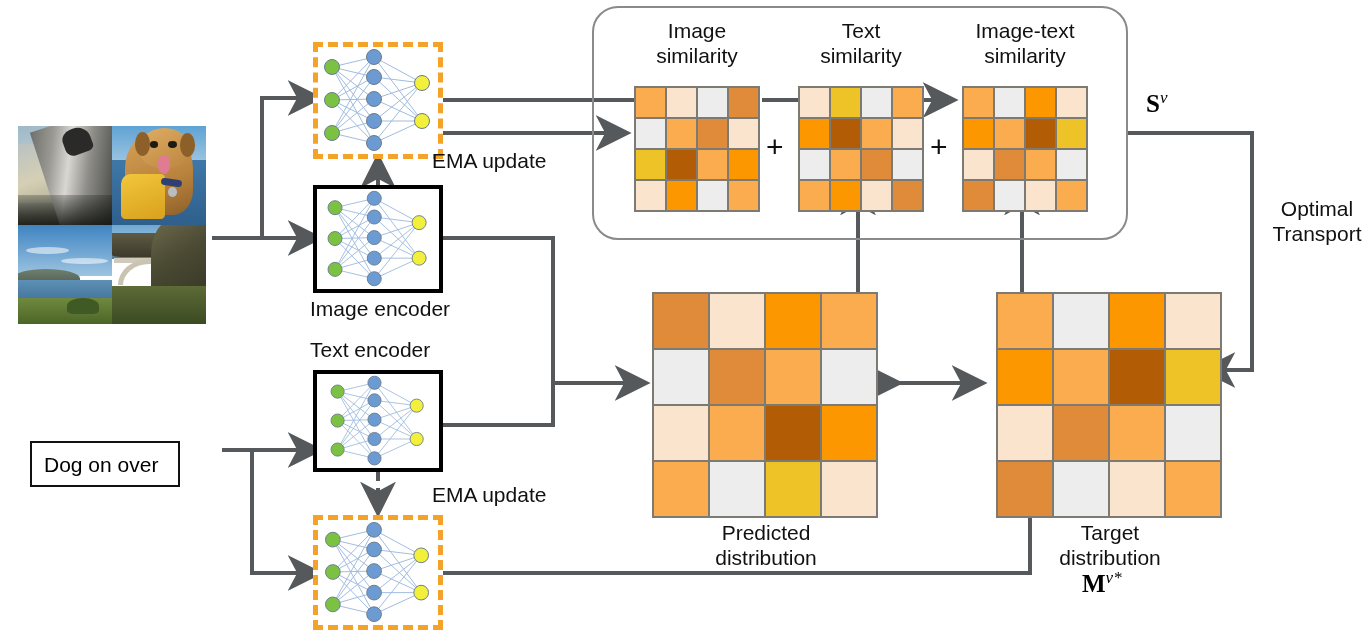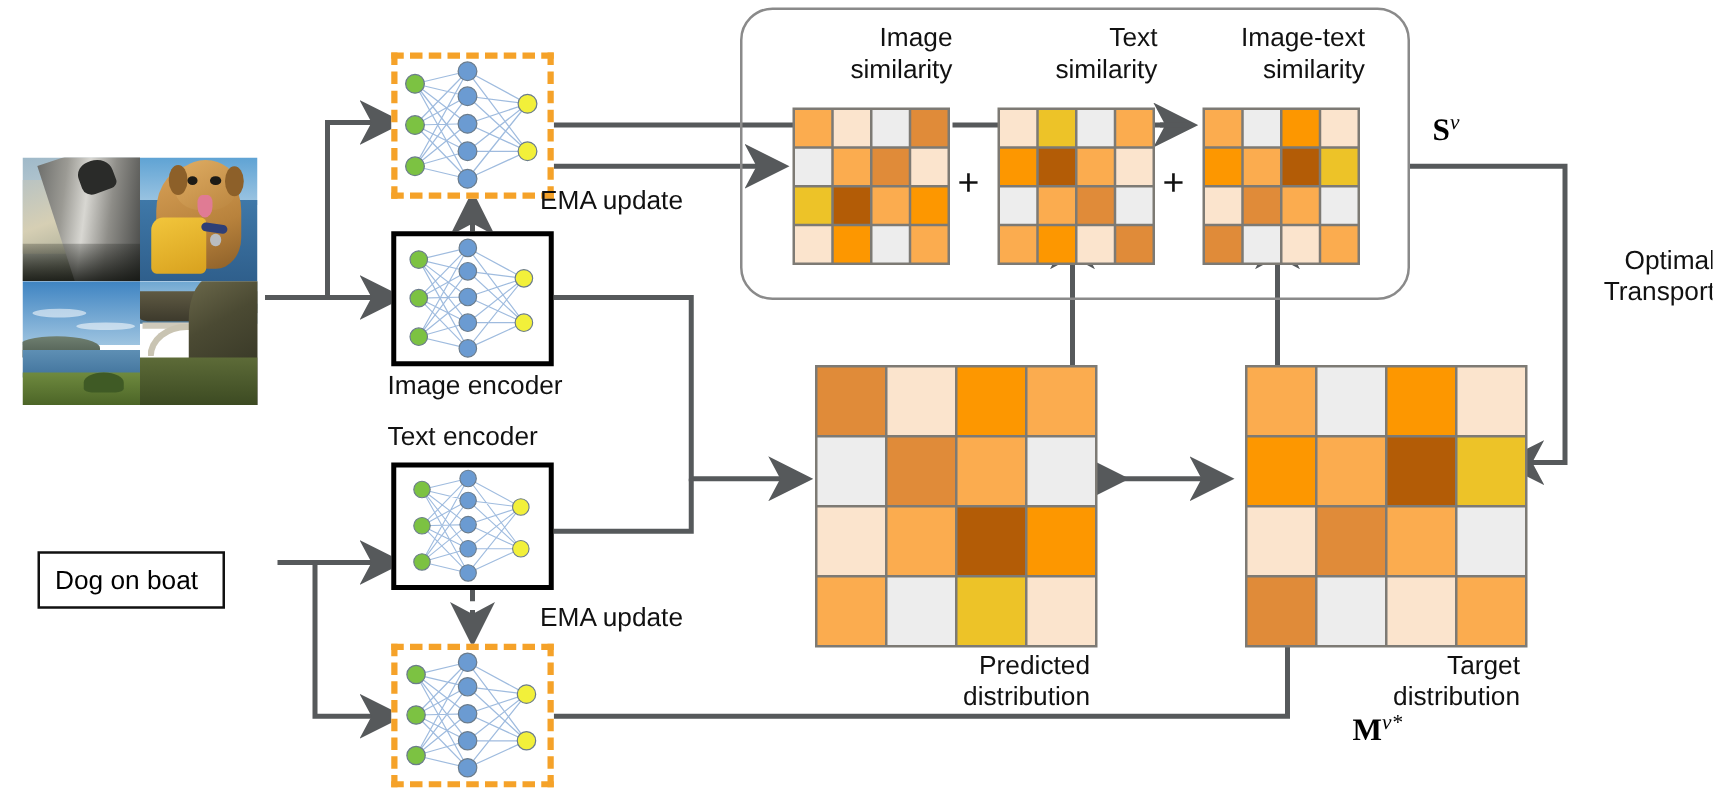--- a/index.html
+++ b/index.html
@@ -5,21 +5,21 @@
   html,body{margin:0;padding:0;background:#ffffff;}
   body{
     width:1370px;height:630px;position:relative;overflow:hidden;
     font-family:"Liberation Sans", sans-serif;
     color:#000;
   }
   .stage{position:absolute;left:0;top:0;width:1370px;height:630px;}
 
   
   .lbl{position:absolute;font-size:21px;line-height:25px;color:#111;white-space:pre;}
-  .lbl.center{text-align:right;}
+  .lbl.center{text-align:center;}
   .math{font-family:"Liberation Serif", serif;font-weight:bold;font-size:25px;}
   .math i{font-family:"Liberation Serif", serif;font-style:italic;font-weight:normal;font-size:17px;vertical-align:super;}
 
   
   .photos{position:absolute;left:18px;top:126px;width:188px;height:198px;}
   .ph{position:absolute;width:94px;height:99px;overflow:hidden;}
   .ph1{left:0;top:0;}
   .ph2{left:94px;top:0;}
   .ph3{left:0;top:99px;}
   .ph4{left:94px;top:99px;}
@@ -175,21 +175,21 @@
       <div class="sky"></div>
         <div class="sea"></div>
         <div class="ridge"></div>
       <div class="deck"></div>
         <div class="bridge"></div>
         <div class="cliff"></div>
         <div class="scrub"></div>
     </div>
   </div>
 
-  <div class="cap" style="left:30px;top:441px;width:150px;height:46px;z-index:3">Dog on boat</div>
+  <div class="cap" style="left:30px;top:441px;width:150px;height:46px;z-index:3">Dog on over</div>
 
   <div class="enc dashed" style="left:313px;top:42px;width:130px;height:117px">
     <svg width="120" height="107" viewBox="0 0 120 107">
       <g stroke="#9ab8dd" stroke-width="1" opacity=".95">
         <path d="M14,20 L56,10 M14,20 L56,30 M14,20 L56,52 M14,20 L56,74 M14,20 L56,96
                  M14,53 L56,10 M14,53 L56,30 M14,53 L56,52 M14,53 L56,74 M14,53 L56,96
                  M14,86 L56,10 M14,86 L56,30 M14,86 L56,52 M14,86 L56,74 M14,86 L56,96
                  M56,10 L104,36 M56,10 L104,74 M56,30 L104,36 M56,30 L104,74
                  M56,52 L104,36 M56,52 L104,74 M56,74 L104,36 M56,74 L104,74
                  M56,96 L104,36 M56,96 L104,74"></path>

